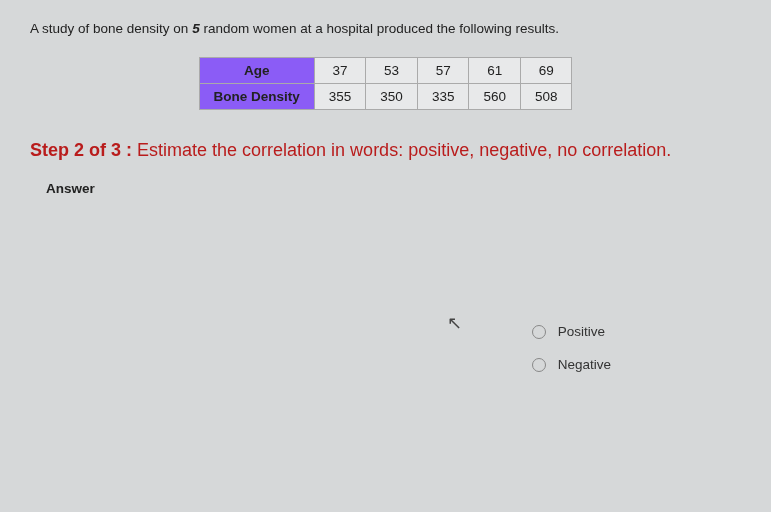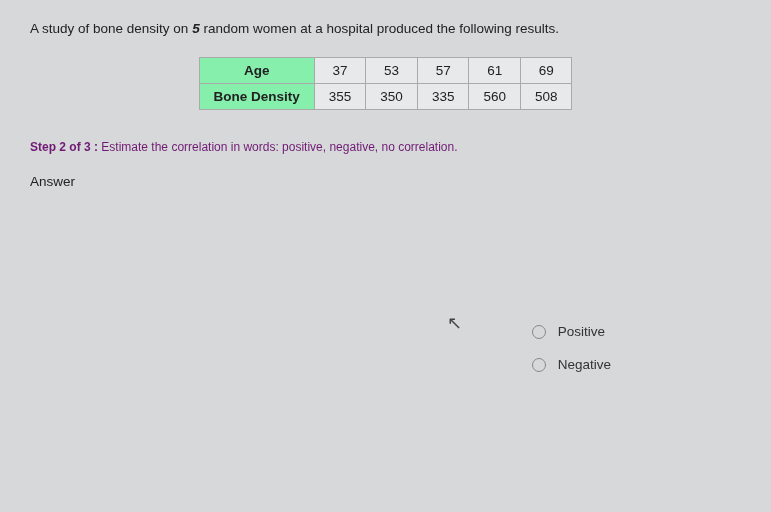--- a/index.html
+++ b/index.html
@@ -53,38 +53,39 @@
       border: 1px solid #aaa;
       padding: 5px 14px;
       text-align: center;
       background-color: #e8e9ea;
       min-width: 42px;
     }
 
     table td.label-cell {
       font-weight: bold;
       text-align: center;
-      background-color: #86efac;
+      background-color: #8b5cf6;
     }
 
     .step-text {
-      font-size: 12px;
-      color: #701a75;
+      font-size: 18px;
+      color: #b91c1c;
       margin-bottom: 20px;
     }
 
     .step-text .step-label {
       font-weight: bold;
     }
 
     .answer-label {
       font-size: 13.5px;
-      font-weight: normal;
+      font-weight: bold;
       color: #222;
       margin-bottom: 60px;
+      margin-left: 16px;
     }
 
     .radio-group {
       position: absolute;
       right: 160px;
       bottom: 80px;
       display: flex;
       flex-direction: column;
       gap: 18px;
     }

